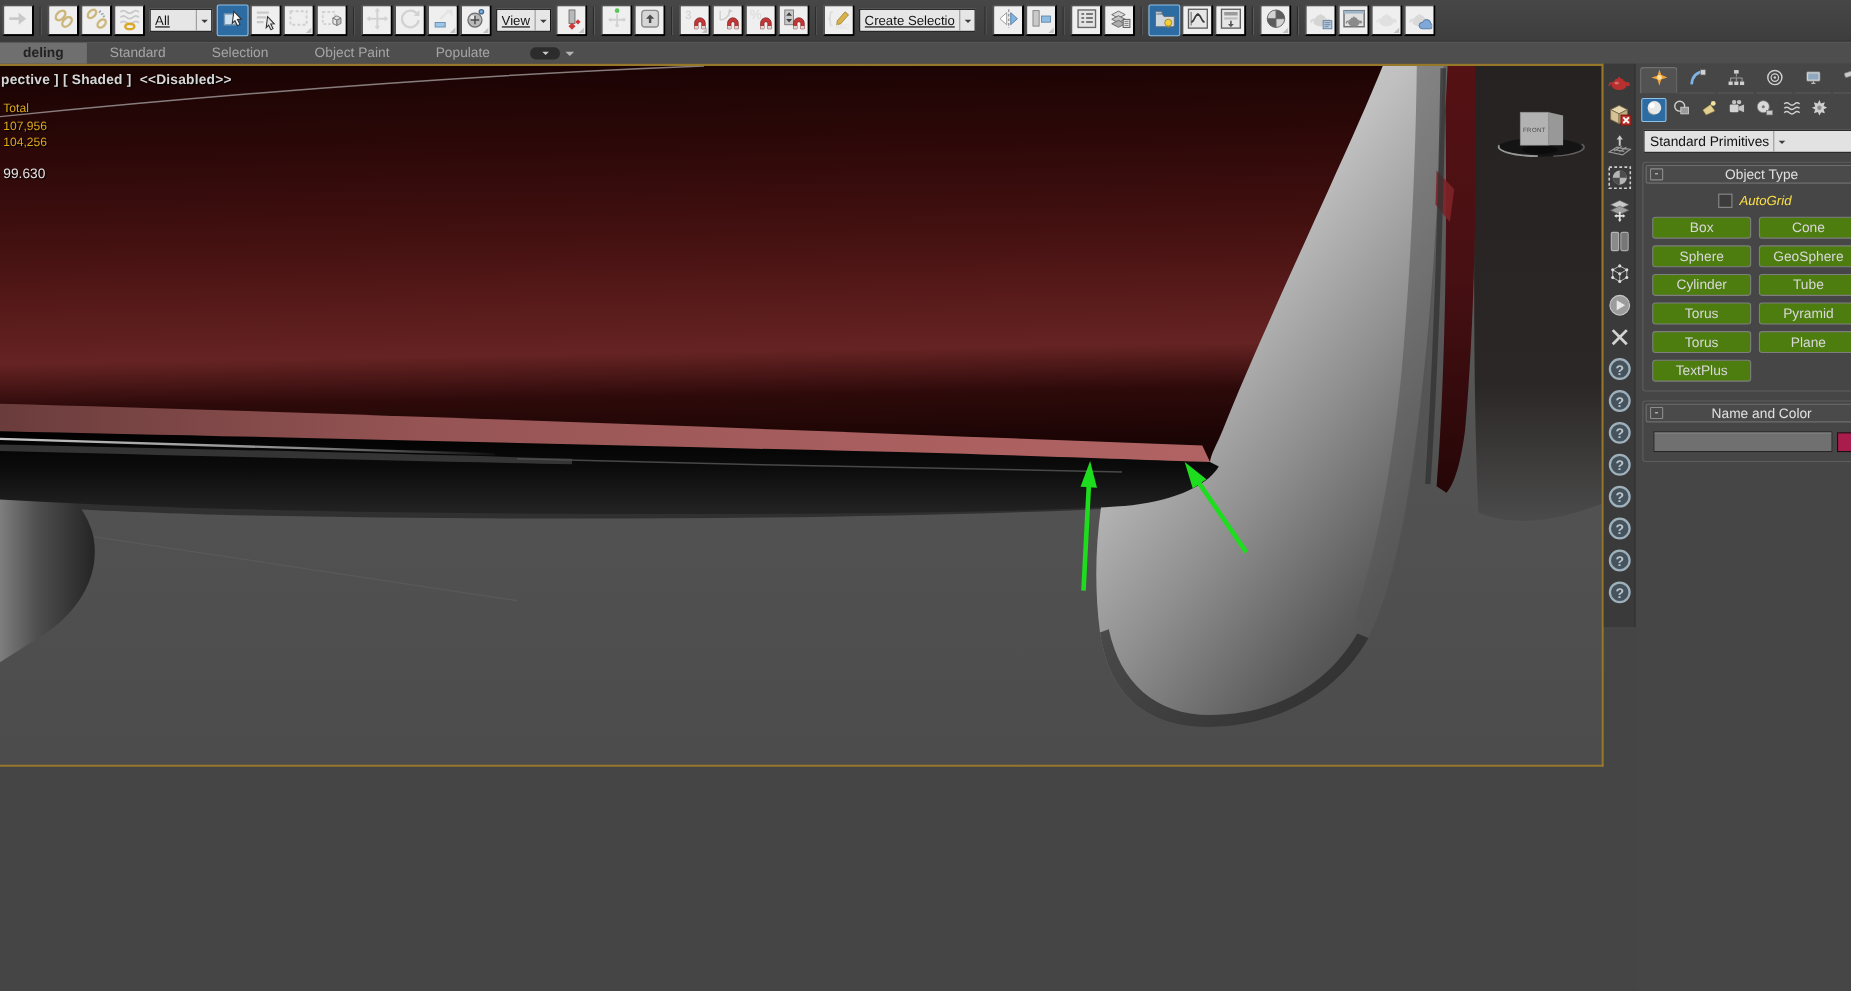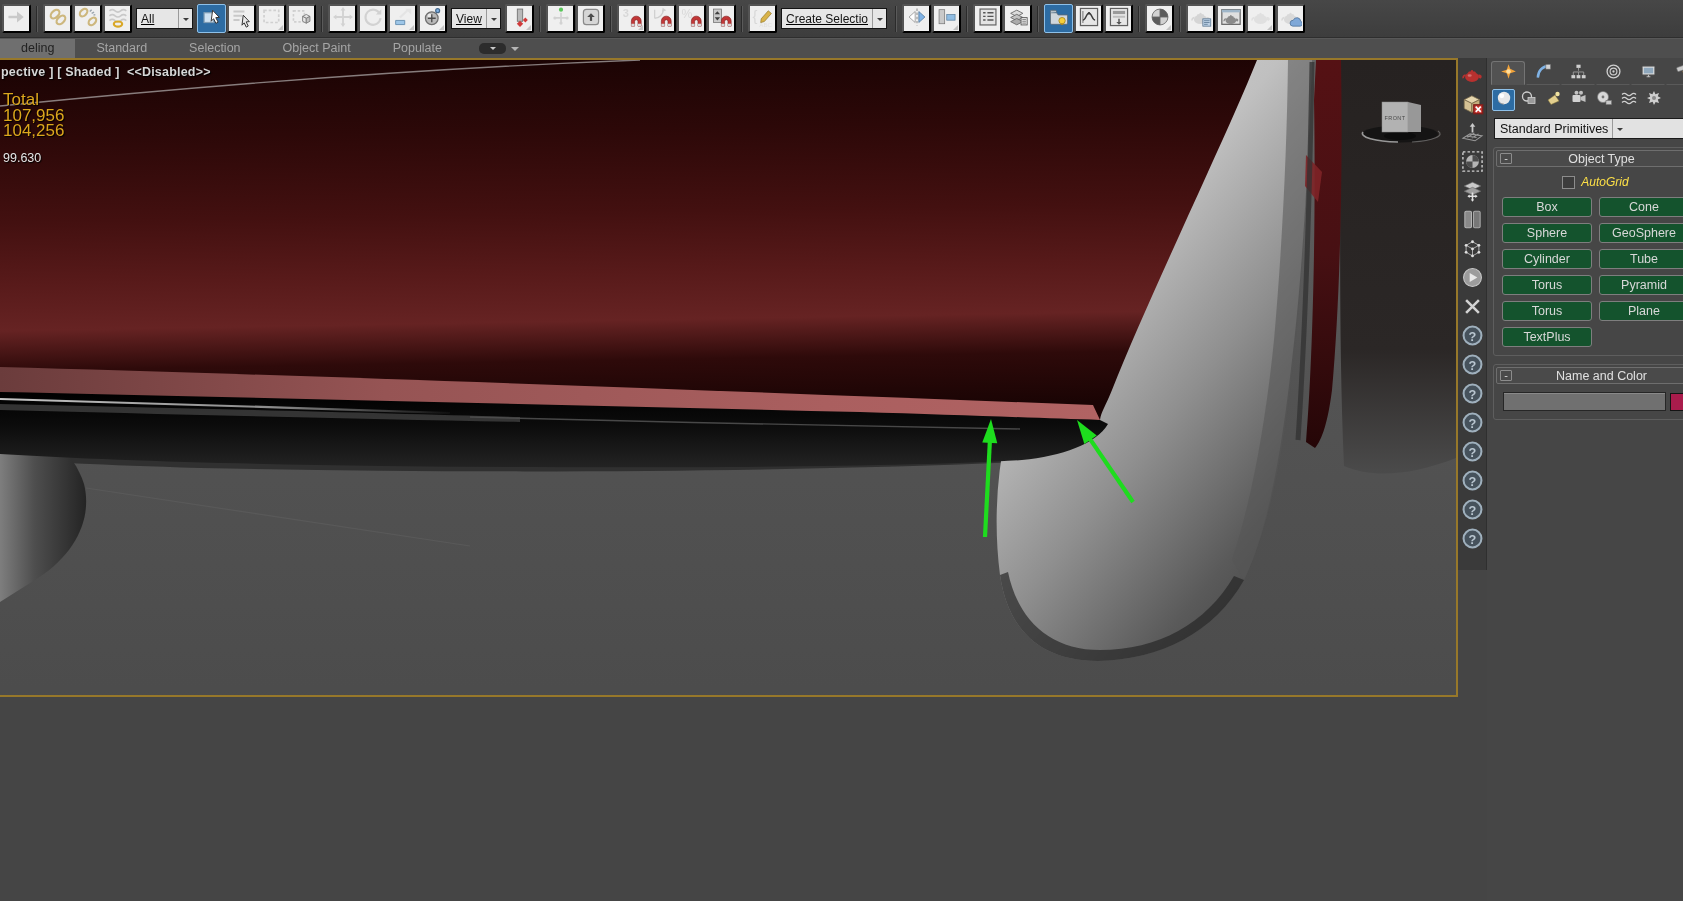--- a/index.html
+++ b/index.html
@@ -37,39 +37,39 @@
   .dd-arrow { margin-left:4px; width:14px; align-self:stretch;
     display:flex; align-items:center; justify-content:center; border-left:1px solid #9a9a9a; }
   .dd-arrow i { width:0; height:0; border:3.5px solid transparent; border-top-color:#3c3c3c; margin-top:4px; }
   
   #ribbon-bar {
     position:absolute; left:0; top:38px; width:1683px; height:20px;
     background:#4e4e4e; border-top:1px solid #585858;
     display:flex; align-items:stretch;
   }
   .rtab { padding:0 21px; font-size:12.5px; color:#a5a5a5; line-height:19px; }
-  .rtab.active { background:#6f6f6f; color:#222; }
+  .rtab.active { background:#6f6f6f; color:#222;font-weight:bold; }
   .ribbon-collapse { margin-left:16px; display:flex; align-items:center; gap:5px; }
   .pill { width:27px; height:11px; background:#2c2c2c; border-radius:5px;
     display:flex; align-items:center; justify-content:center; }
   .pill i { width:0; height:0; border:3.5px solid transparent; border-top-color:#c9c9c9; margin-top:3px; }
   .caret { width:0; height:0; border:4px solid transparent; border-top-color:#b5b5b5; margin-top:4px; }
   
   #viewport {
     position:absolute; left:0; top:58px; width:1458px; height:639px;
     border-top:2px solid #97782a; border-right:2px solid #97782a; border-bottom:2px solid #97782a;
     background:#4f4f4f; overflow:hidden;
   }
   #scene { position:absolute; left:0; top:0; }
   .vp-label {
     position:absolute; left:1px; top:5px; font-size:12.5px; color:#d6d6d6;
     font-weight:bold; letter-spacing:.2px; text-shadow:1px 1px 1px #000; white-space:pre;
   }
   .vp-stats {
-    position:absolute; left:3px; top:32px; font-size:17px; color:#dca71d;
+    position:absolute; left:3px; top:32px; font-size:11px; color:#dca71d;
     text-shadow:1px 1px 1px #000; line-height:15.5px;
   }
   .vp-fps { position:absolute; left:3px; top:91px; font-size:12.5px; color:#e5e5e5; text-shadow:1px 1px 1px #000; }
   
   #right-col { position:absolute; left:1458px; top:58px; width:225px; height:843px; background:#454545; display:flex; }
   #side-strip { width:44px; height:512px; background:#3a3a3a; border-right:1px solid #2f2f2f;
     display:flex; flex-direction:column; align-items:center; padding-top:5px; gap:3px; }
   .strip-btn { width:28px; height:26px; display:flex; align-items:center; justify-content:center; flex:0 0 auto; }
   .strip-btn svg { width:23px; height:23px; }
   #cmd-panel { flex:1; background:#464646; }
@@ -87,21 +87,21 @@
   .rollout { margin:8px 5px 0 6px; border:1px solid #5e5e5e; border-radius:3px; padding:2px 2px 6px; }
   .ro-header { display:flex; align-items:center; height:17px; border:1px solid #6e6e6e; border-radius:2px;
     background:#4a4a4a; padding:0 3px; }
   .ro-minus { width:12px; height:11px; border:1px solid #8c8c8c; color:#d8d8d8; font-size:11px; line-height:9px;
     text-align:center; border-radius:1px; }
   .ro-title { flex:1; text-align:center; font-size:12.5px; color:#e0e0e0; }
   .autogrid-row { display:flex; align-items:center; justify-content:center; gap:6px; margin:8px 0 2px; }
   .checkbox { width:13px; height:13px; background:#3c3c3c; border:1px solid #8c8c8c; }
   .autogrid-label { font-size:12px; color:#fde047;font-style:italic; }
   .ot-grid { display:grid; grid-template-columns:1fr 1fr; gap:6px 7px; margin:8px 6px 2px; }
-  .ot-btn { height:20px; background:#14532d; border:1px solid #7e7e7e; border-radius:3px;
+  .ot-btn { height:20px; background:#4d7c0f; border:1px solid #7e7e7e; border-radius:3px;
     color:#d8d8d8; font-size:12.5px; display:flex; align-items:center; justify-content:center; }
   .nc-row { display:flex; gap:4px; margin:8px 7px 2px; align-items:center; }
   .nc-input { flex:1; height:19px; background:#707070; border:1px solid #262626;
     box-shadow:inset 0 1px 0 rgba(255,255,255,.18); color:#eee; font-size:12px; padding:0 3px;
     font-family:"Liberation Sans", sans-serif; }
   .nc-swatch { width:18px; height:18px; border:1px solid #141414; }
 </style>
 </head>
 <body>
 

